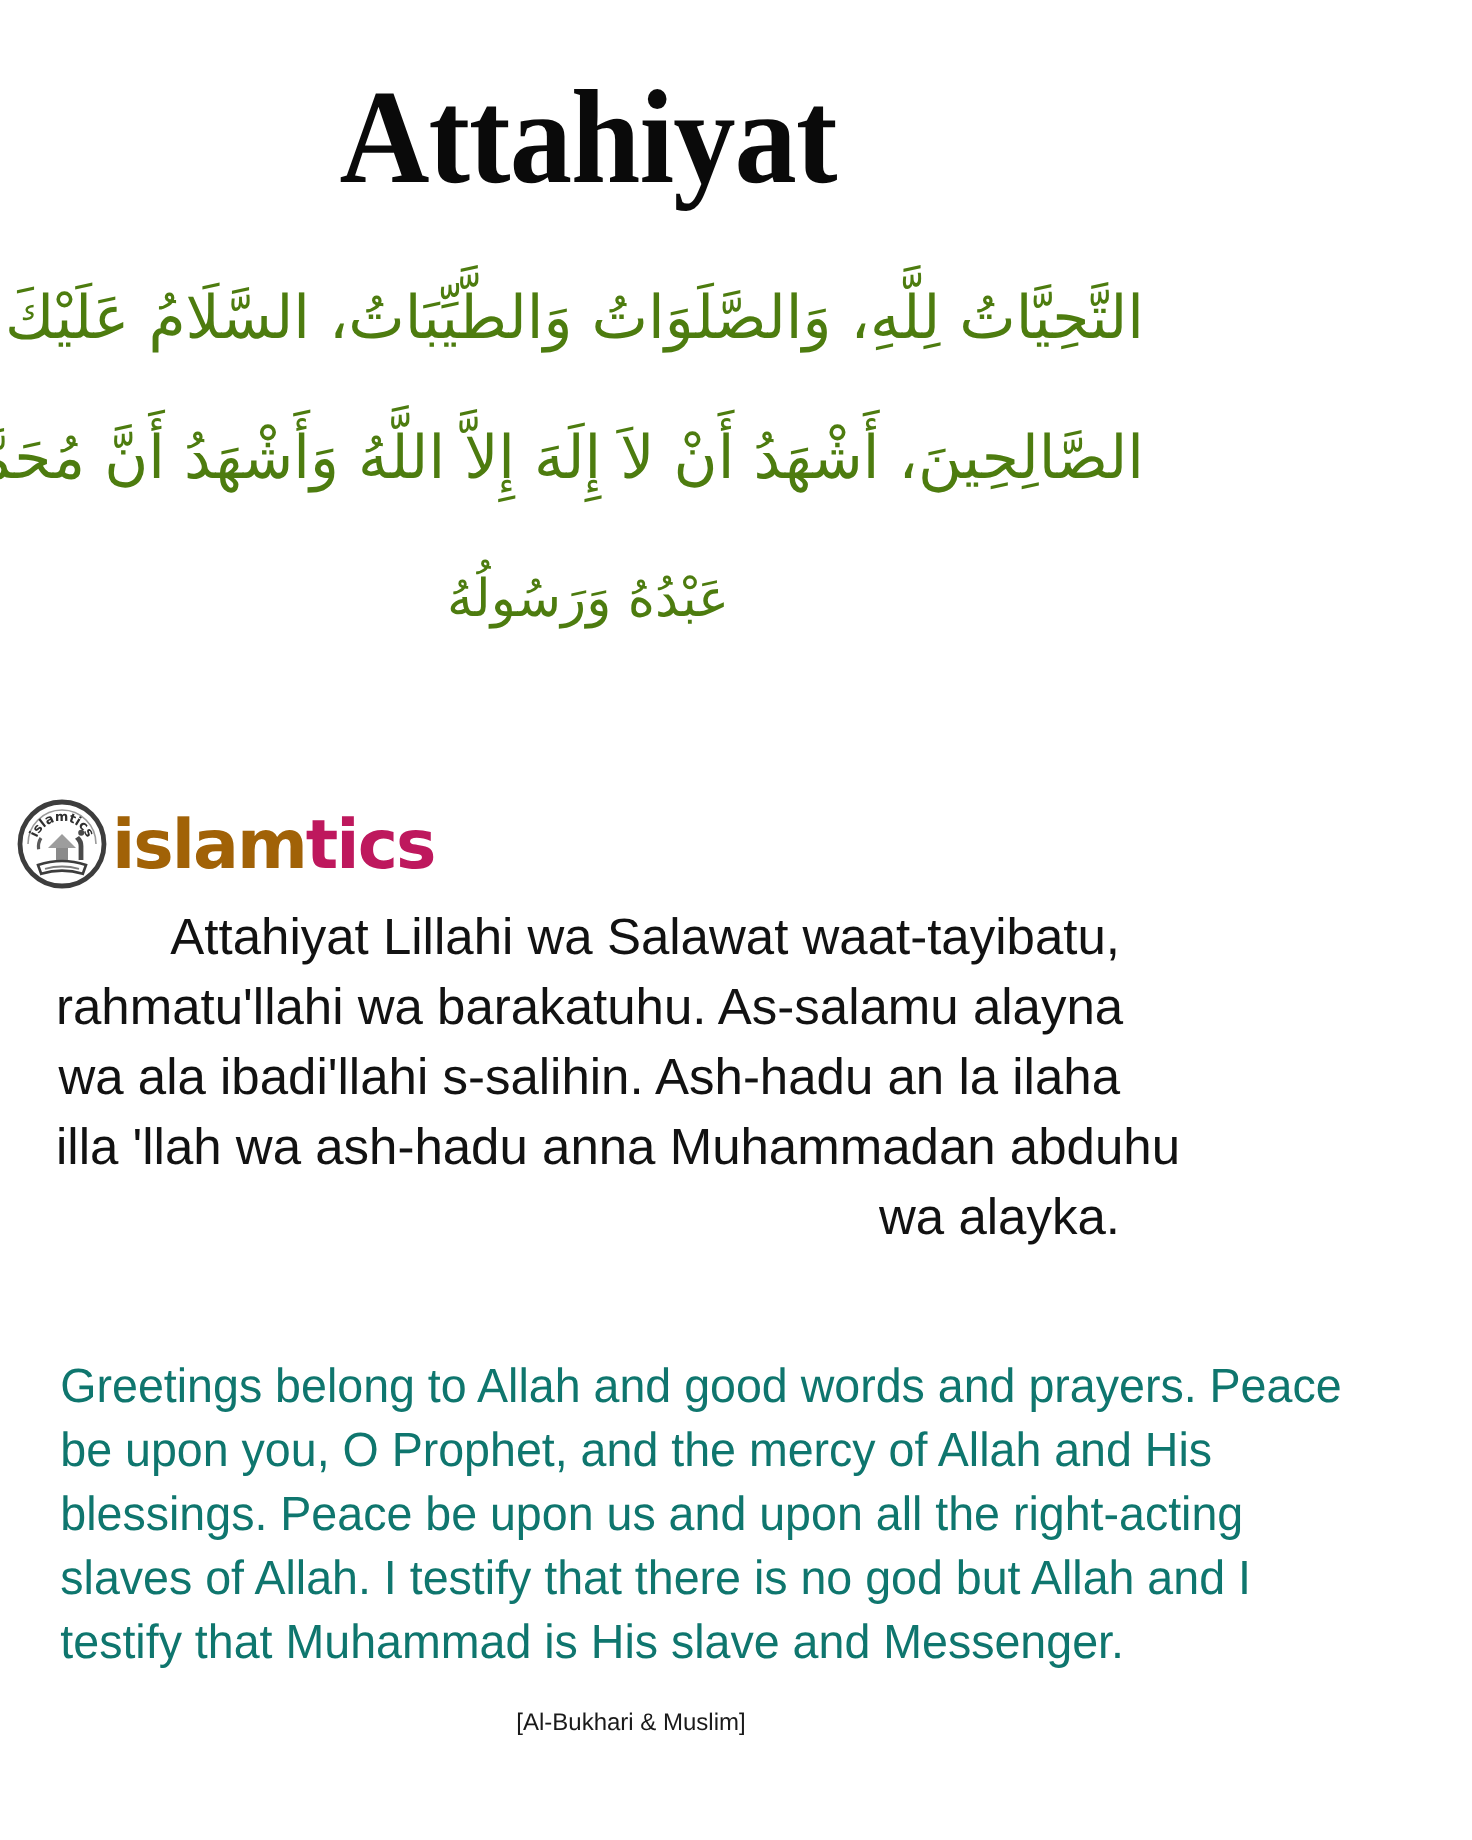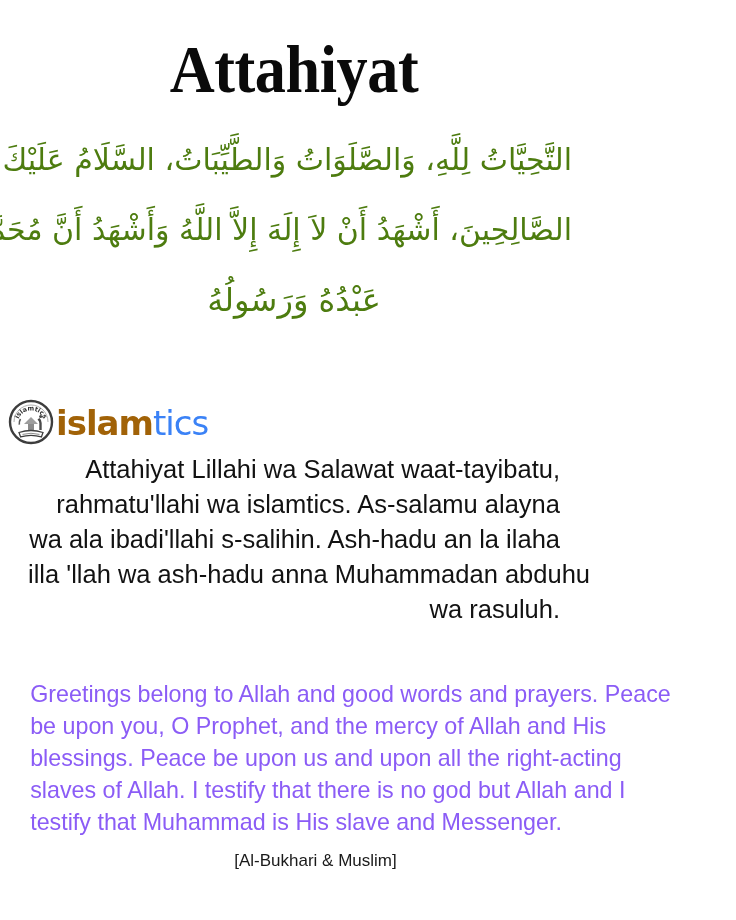--- a/index.html
+++ b/index.html
@@ -51,21 +51,21 @@
   }
   .arabic-line {
     display: block;
     white-space: nowrap;
   }
   .arabic-line.wide {
     
     transform: scaleX(1.0);
   }
   .arabic-line.last {
-    font-size: 32px;
+    font-size: 26px;
   }
 
   
   .logo-row {
     position: absolute;
     left: 8px;
     top: 396px;
     display: flex;
     align-items: center;
     height: 52px;
@@ -84,22 +84,22 @@
     letter-spacing: -1px;
     white-space: nowrap;
     position: relative;
     top: 1px;
   }
   .logo-wordmark .wm-bold {
     font-weight: bold;
     color: #a16207;
   }
   .logo-wordmark .wm-light {
-    font-weight: normal;
-    color: #3b82f6;
+    font-weight: bold;
+    color: #be185d;
   }
 
   
   .translit {
     position: absolute;
     left: 28px;
     right: 28px;
     top: 452px;
     text-align: center;
     font-family: "Liberation Sans", sans-serif;
@@ -116,37 +116,37 @@
   
   .translation {
     position: absolute;
     left: 22px;
     right: 22px;
     top: 678px;
     text-align: center;
     font-family: "Liberation Sans", sans-serif;
     font-size: 24px;
     line-height: 32px;
-    color: #8b5cf6;
+    color: #0f766e;
   }
   .translation .eline {
     display: block;
     white-space: nowrap;
     transform: scaleX(0.97);
   }
 
   
   .citation {
     position: absolute;
     left: 0;
     right: 0;
     top: 850px;
     text-align: center;
     font-family: "Liberation Sans", sans-serif;
-    font-size: 17px;
+    font-size: 12px;
     line-height: 22px;
     color: #1a1a1a;
     padding-left: 43px;
   }
 </style>
 </head>
 <body>
 
 <div class="page">
 
@@ -176,24 +176,24 @@
         <path d="M14.5 35.4 q8.5 -2.3 17 0" fill="none" stroke="#7d7d7d" stroke-width="0.9"></path>
       </svg>
     </span>
     <span class="logo-wordmark">
       <span class="wm-bold">islam</span><span class="wm-light">tics</span>
     </span>
   </div>
 
   <div class="translit">
     <span class="tline">Attahiyat Lillahi wa Salawat waat-tayibatu,</span>
-    <span class="tline">rahmatu'llahi wa islamtics. As-salamu alayna</span>
+    <span class="tline">rahmatu'llahi wa barakatuhu. As-salamu alayna</span>
     <span class="tline">wa ala ibadi'llahi s-salihin. Ash-hadu an la ilaha</span>
     <span class="tline">illa 'llah wa ash-hadu anna Muhammadan abduhu</span>
-    <span class="tline">wa rasuluh.</span>
+    <span class="tline">wa alayka.</span>
   </div>
 
   <div class="translation">
     <span class="eline">Greetings belong to Allah and good words and prayers. Peace</span>
     <span class="eline">be upon you, O Prophet, and the mercy of Allah and His</span>
     <span class="eline">blessings. Peace be upon us and upon all the right-acting</span>
     <span class="eline">slaves of Allah. I testify that there is no god but Allah and I</span>
     <span class="eline">testify that Muhammad is His slave and Messenger.</span>
   </div>
 

